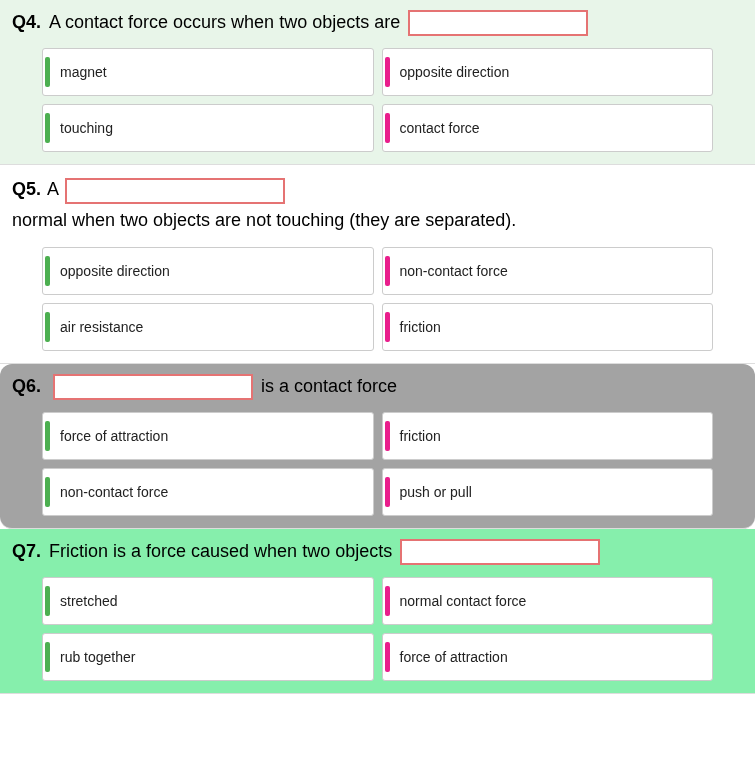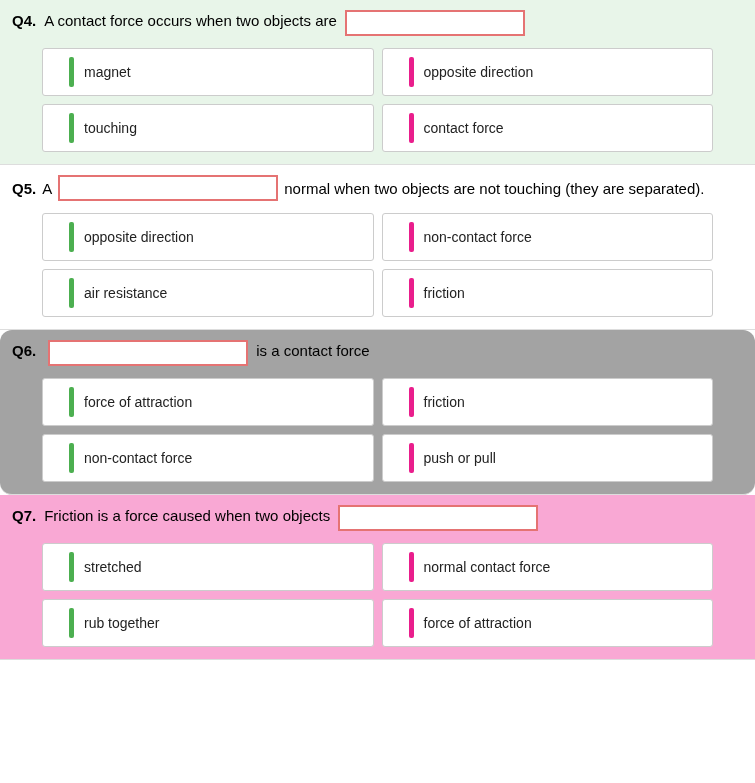--- a/index.html
+++ b/index.html
@@ -13,24 +13,24 @@
     }
 
     .question-block {
       padding: 10px 12px 12px 12px;
       border-bottom: 1px solid #ddd;
     }
 
     .question-block.q1 { background: #e8f5e9; }
     .question-block.q2 { background: #fff; }
     .question-block.q3 { background: #a3a3a3; border-radius: 12px; }
-    .question-block.q4 { background: #f9a8d4; }
+    .question-block.q4 { background: #86efac; }
 
     .question-text {
-      font-size: 15px;
+      font-size: 18px;
       font-weight: 500;
       margin-bottom: 12px;
       line-height: 1.4;
       display: flex;
       align-items: flex-start;
       flex-wrap: wrap;
       gap: 4px;
     }
 
     .question-label {
@@ -55,21 +55,21 @@
       margin-top: 6px;
       padding: 0 30px;
     }
 
     .option-item {
       display: flex;
       align-items: center;
       background: #fff;
       border: 1px solid #ccc;
       border-radius: 3px;
-      padding: 8px 26px;
+      padding: 8px 2px;
       cursor: pointer;
       min-height: 38px;
     }
 
     .option-item .color-bar {
       width: 5px;
       height: 30px;
       border-radius: 2px;
       margin-right: 10px;
       flex-shrink: 0;

